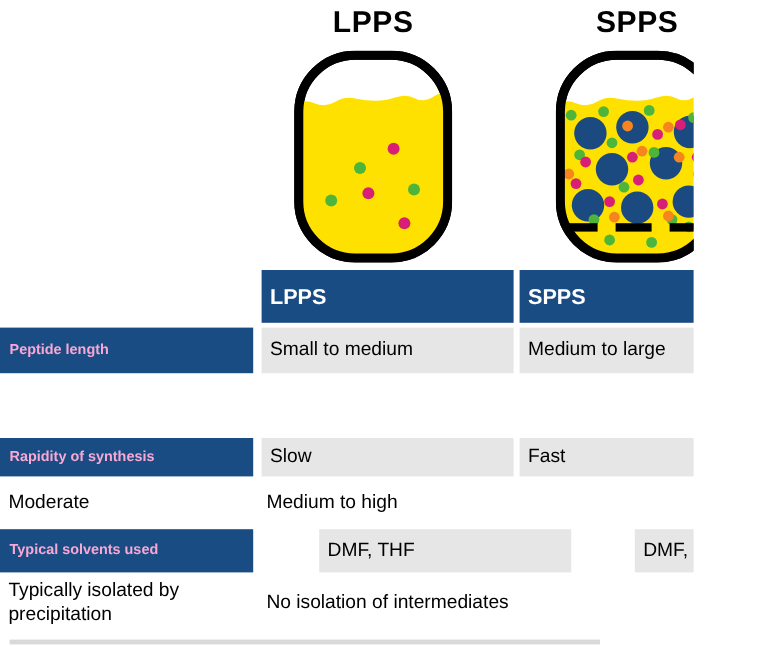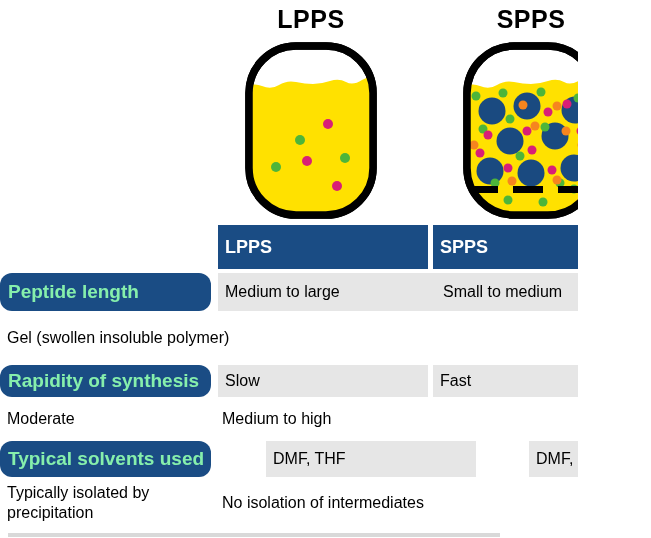--- a/index.html
+++ b/index.html
@@ -28,24 +28,24 @@
   .t-row:nth-child(1){min-height:44px;}
   .t-row:nth-child(2){min-height:38px;}
   .t-row:nth-child(3){min-height:46px;}
   .t-row:nth-child(4){min-height:32px;}
   .t-row:nth-child(5){min-height:36px;}
   .t-row:nth-child(6){min-height:36px;gap:48px;}
   .t-row:nth-child(7){min-height:43px;}
   .spacer{width:218px;flex:none;}
   .c-label{
     width:211px;flex:none;margin-right:7px;
-    background:#1a4c84;color:#86efac;
-    font-weight:bold;font-size:19px;line-height:1.15;
+    background:#1a4c84;color:#f9a8d4;
+    font-weight:bold;font-size:12px;line-height:1.15;
     display:flex;align-items:center;
-    padding:2px 4px 2px 8px;box-sizing:border-box;border-radius:12px;
+    padding:2px 4px 2px 8px;box-sizing:border-box;
   }
   .c-head{
     background:#1a4c84;color:#ffffff;
     font-weight:bold;font-size:18px;
     display:flex;align-items:center;
     padding:2px 4px 2px 7px;box-sizing:border-box;
   }
   .c-a{width:210px;flex:none;margin-right:5px;}
   .c-b{flex:1;}
   .c-val{
@@ -154,26 +154,25 @@
   <div class="tbl">
 
     <div class="t-row">
       <div class="spacer"></div>
       <div class="c-head c-a">LPPS</div>
       <div class="c-head c-b">SPPS</div>
     </div>
 
     <div class="t-row gray">
       <div class="c-label">Peptide length</div>
+      <div class="c-val c-a">Small to medium</div>
       <div class="c-val c-b">Medium to large</div>
-      <div class="c-val c-a">Small to medium</div>
     </div>
 
     <div class="t-row white">
-      <div class="c-val c-b">Gel (swollen insoluble polymer)</div>
     </div>
 
     <div class="t-row gray">
       <div class="c-label">Rapidity of synthesis</div>
       <div class="c-val c-a">Slow</div>
       <div class="c-val c-b">Fast</div>
     </div>
 
     <div class="t-row white">
       <div class="c-val c-a">Moderate</div>

